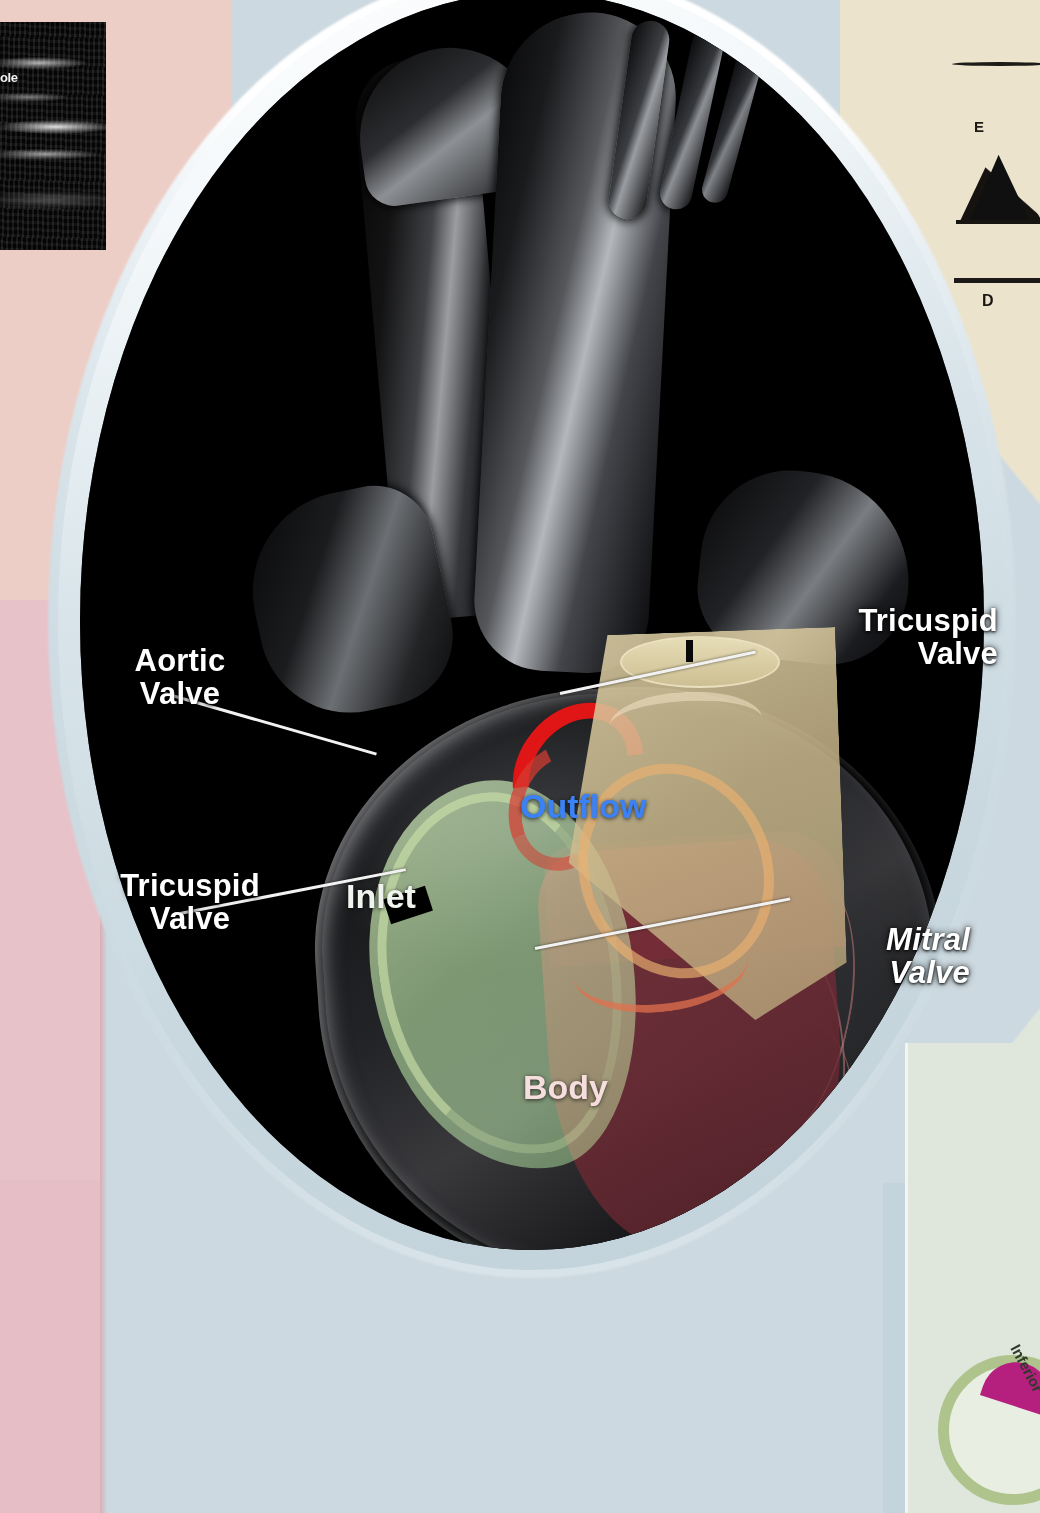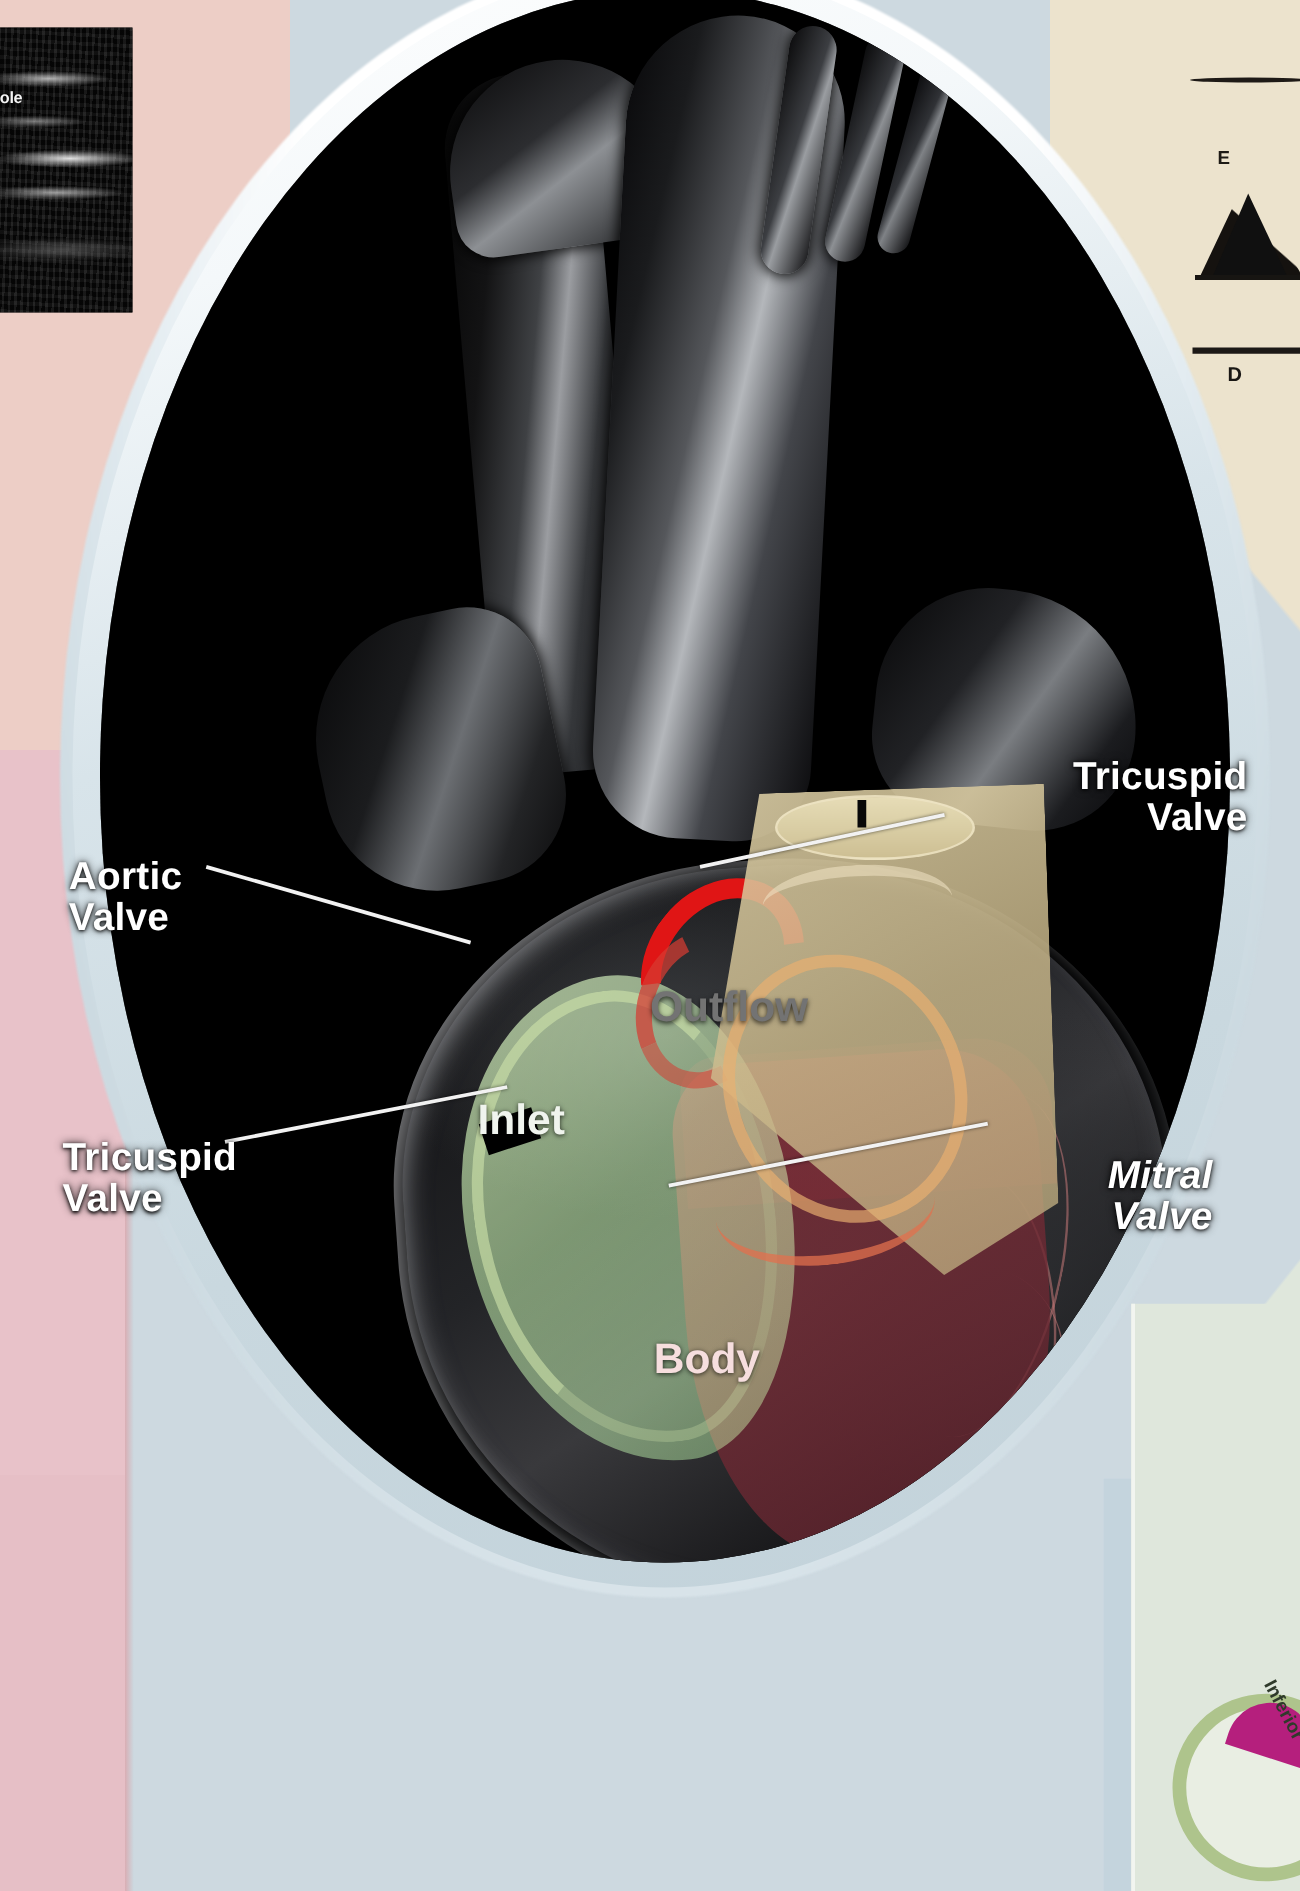--- a/index.html
+++ b/index.html
@@ -333,31 +333,31 @@
   }
 
   
   .lbl {
     position:absolute; color:#fff; font-weight:bold;
     font-size:31px; line-height:1.05; letter-spacing:.2px;
     text-shadow:0 1px 3px rgba(0,0,0,.95), 0 0 7px rgba(0,0,0,.8);
     white-space:pre-line;
   }
   .lbl.r { text-align:right; }
-  .lbl.l { text-align:left;margin-top:40px; }
+  .lbl.l { text-align:center; }
 
   .leader { position:absolute; height:3px; background:#f2f2f2;
             box-shadow:0 0 3px rgba(0,0,0,.6); transform-origin:left center; }
 
   .reg-lbl {
     position:absolute; font-weight:bold; font-size:34px;
     text-shadow:0 1px 4px rgba(0,0,0,.75);
   }
-  .reg-lbl.inlet   { color:#f0f4ee;margin-left:36px; }
-  .reg-lbl.outflow { color:#737373; }
+  .reg-lbl.inlet   { color:#f0f4ee; }
+  .reg-lbl.outflow { color:#3b82f6; }
   .reg-lbl.body    { color:#f6dede; }
 </style>
 </head>
 <body>
 
 <div class="bg-base"></div>
 
 <div class="panel-pink-top"></div>
 <div class="panel-pink-join"></div>
 <div class="panel-pink-lower"></div>

